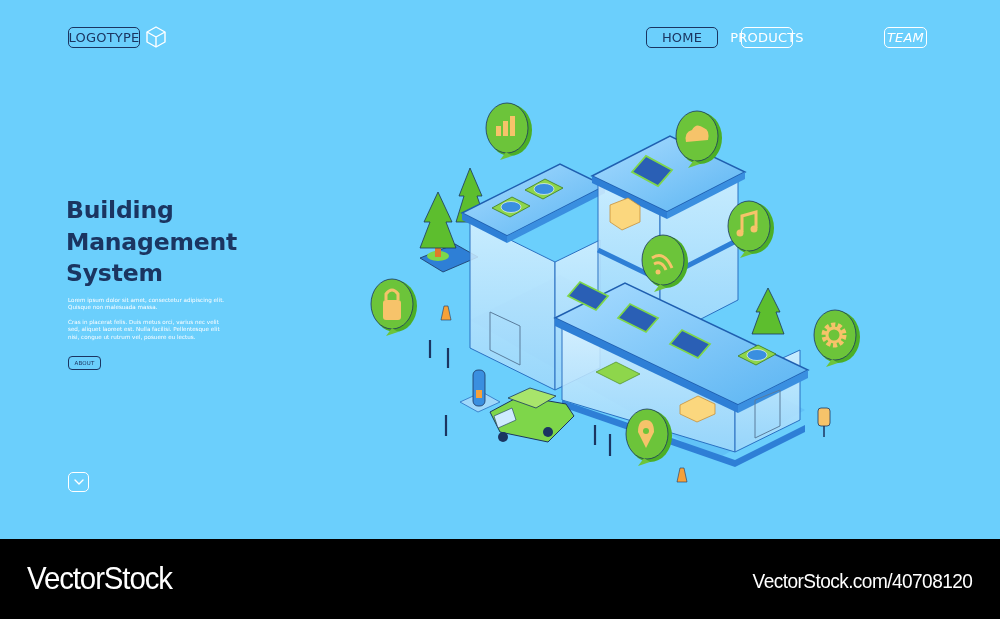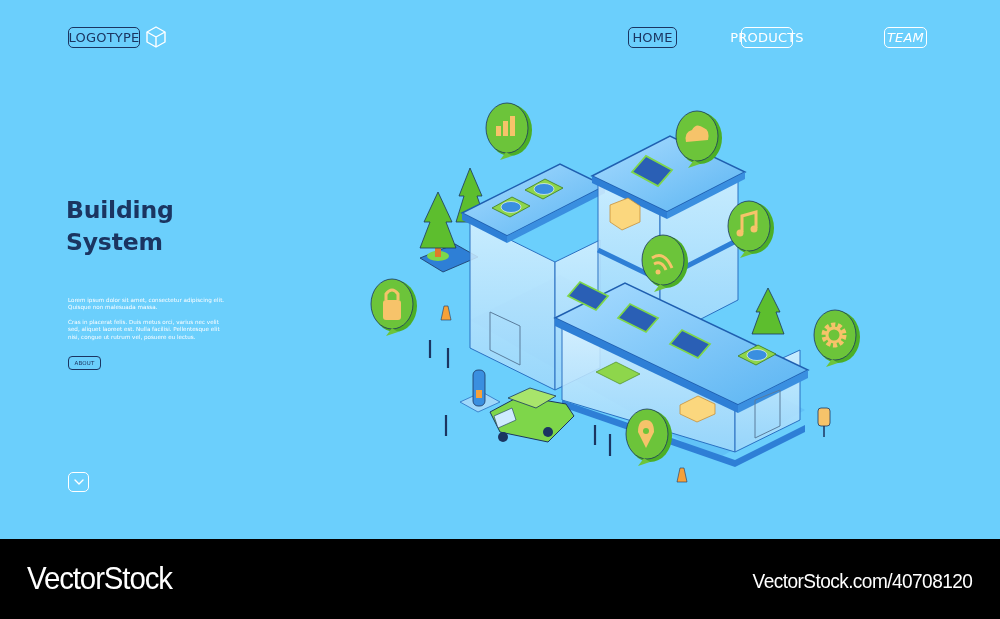--- a/index.html
+++ b/index.html
@@ -11,21 +11,21 @@
     }
     .pill {
       position: absolute; height: 21px; border-radius: 5px;
       font-size: 13px; letter-spacing: 0.2px; display: flex;
       align-items: center; justify-content: center; cursor: pointer;
       font-family: "DejaVu Sans", sans-serif;
     }
     .pill.dark { border: 1.5px solid #1B3561; color: #1B3561; }
     .pill.light { border: 1.5px solid #FFFFFF; color: #FFFFFF; }
     #logo { left: 68px; top: 27px; width: 72px; }
-    #nav-home { left: 628px; top: 27px; width: 49px; }
+    #nav-home { left: 646px; top: 27px; width: 72px; }
     #nav-products { left: 741px; top: 27px; width: 52px; }
     #nav-team { left: 884px; top: 27px; width: 43px; font-style: italic; }
     .cube-icon { position: absolute; left: 146px; top: 26px; width: 20px; height: 22px; }
     .title {
       position: absolute; left: 66px; top: 195px; width: 220px;
       color: #1B3561; font-size: 23.5px; line-height: 31.5px;
       font-family: "DejaVu Sans", sans-serif; letter-spacing: -0.2px;
     }
     .title span { display: block; }
     .para {
@@ -75,20 +75,21 @@
   </div>
   <div class="pill light" id="nav-products">
     <span>PRODUCTS</span>
   </div>
   <div class="pill light" id="nav-team">
     <span>TEAM</span>
   </div>
 
   <h1 class="title">
     <span>Building</span>
+    <span>Management</span>
     <span>System</span>
   </h1>
 
   <p class="para" id="para1">Lorem ipsum dolor sit amet, consectetur adipiscing elit. Quisque non malesuada massa.</p>
   <p class="para" id="para2">Cras in placerat felis. Duis metus orci, varius nec velit sed, aliquet laoreet est. Nulla facilisi. Pellentesque elit nisi, congue ut rutrum vel, posuere eu lectus.</p>
 
   <div class="pill dark" id="about">
     <span>ABOUT</span>
   </div>
 

